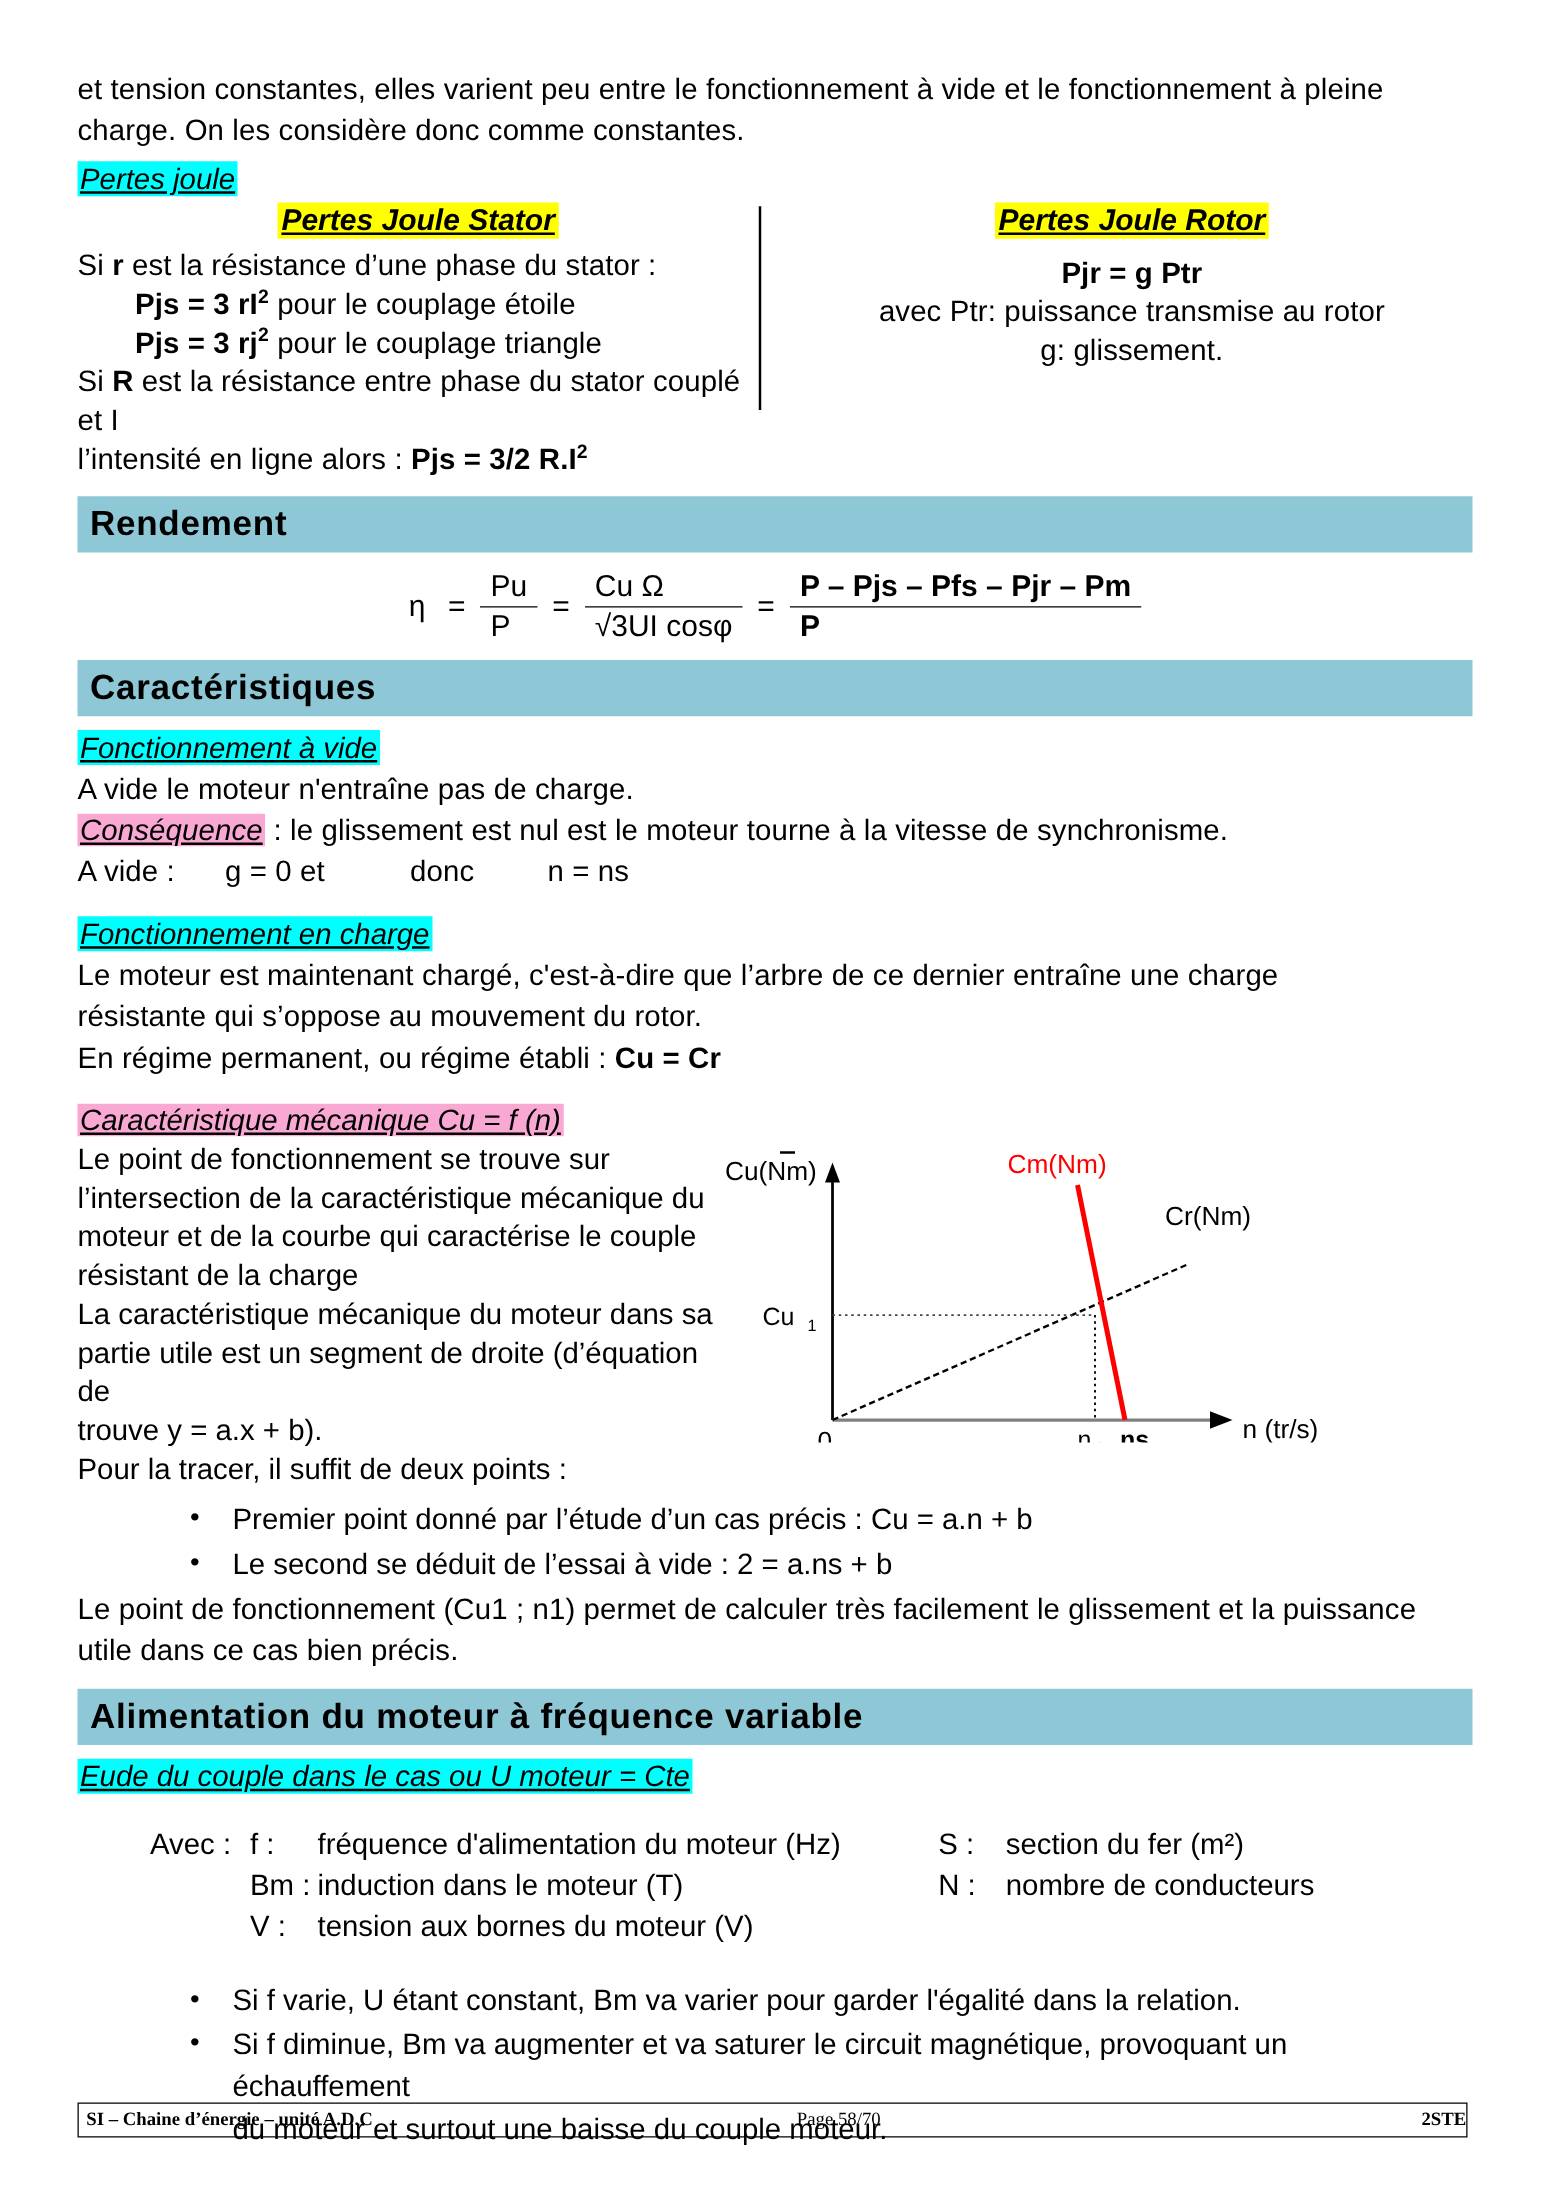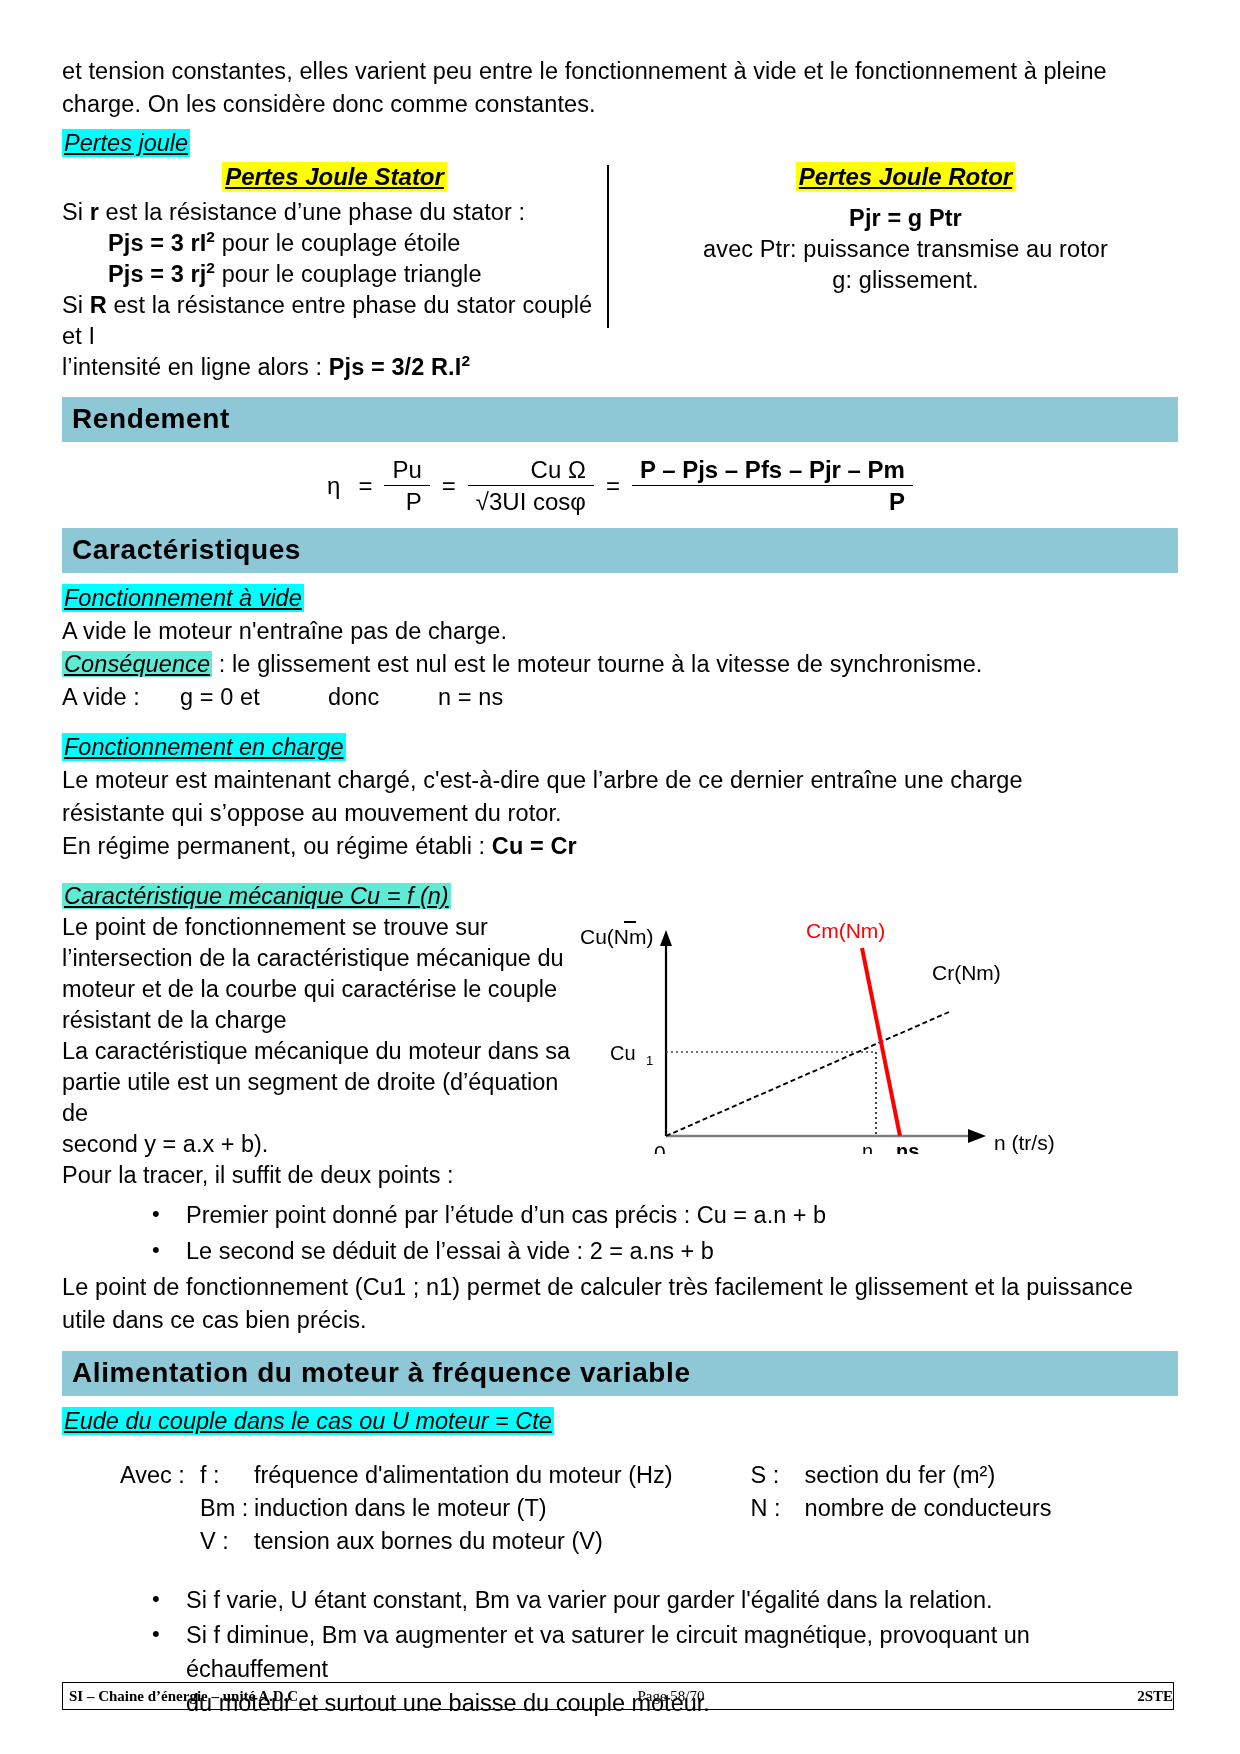--- a/index.html
+++ b/index.html
@@ -54,21 +54,21 @@
   }
   .hl-yellow {
     background: #ffff00;
     text-decoration: underline;
     font-style: italic;
     font-weight: bold;
     font-size: 24px;
     padding: 1px 3px;
   }
   .hl-yellow-inline {
-    background: #5eead4;
+    background: #f9a8d4;
     text-decoration: underline;
     font-style: italic;
     font-size: 23.5px;
     padding: 0 2px;
   }
 
   
   .joule-wrap {
     display: flex;
     margin-top: 6px;
@@ -99,21 +99,21 @@
     justify-content: center;
     margin-top: 14px;
     margin-bottom: 12px;
     font-size: 24px;
   }
   .eta { font-size: 24px; padding-right: 6px; }
   .eq { padding: 0 12px; font-size: 24px; }
   .frac {
     display: inline-flex;
     flex-direction: column;
-    text-align: right;
+    text-align: left;
     vertical-align: middle;
   }
   .frac .num {
     padding: 0 8px 1px 8px;
     border-bottom: 1.6px solid #000;
     font-size: 24px;
     white-space: nowrap;
   }
   .frac .den {
     padding: 2px 8px 0 8px;
@@ -288,21 +288,21 @@
   </div>
 
   <div class="mech-wrap">
     <div class="mech-text">
       <div>Le point de fonctionnement se trouve sur</div>
       <div>l’intersection de la caractéristique mécanique du</div>
       <div>moteur et de la courbe qui caractérise le couple</div>
       <div>résistant de la charge</div>
       <div>La caractéristique mécanique du moteur dans sa</div>
       <div>partie utile est un segment de droite (d’équation de</div>
-      <div>second y = a.x + b).</div>
+      <div>trouve y = a.x + b).</div>
       <div>Pour la tracer, il suffit de deux points :</div>
     </div>
 
     <div class="fig-holder">
       <svg class="fig-svg" width="480" height="250" viewBox="0 0 480 250">
 
         <line x1="92" y1="232" x2="92" y2="36" stroke="#000" stroke-width="2.2"></line>
         <polygon points="92,26 86,42 98,42" fill="#000"></polygon>
 
         <line x1="92" y1="232" x2="398" y2="232" stroke="#808080" stroke-width="2.6"></line>

